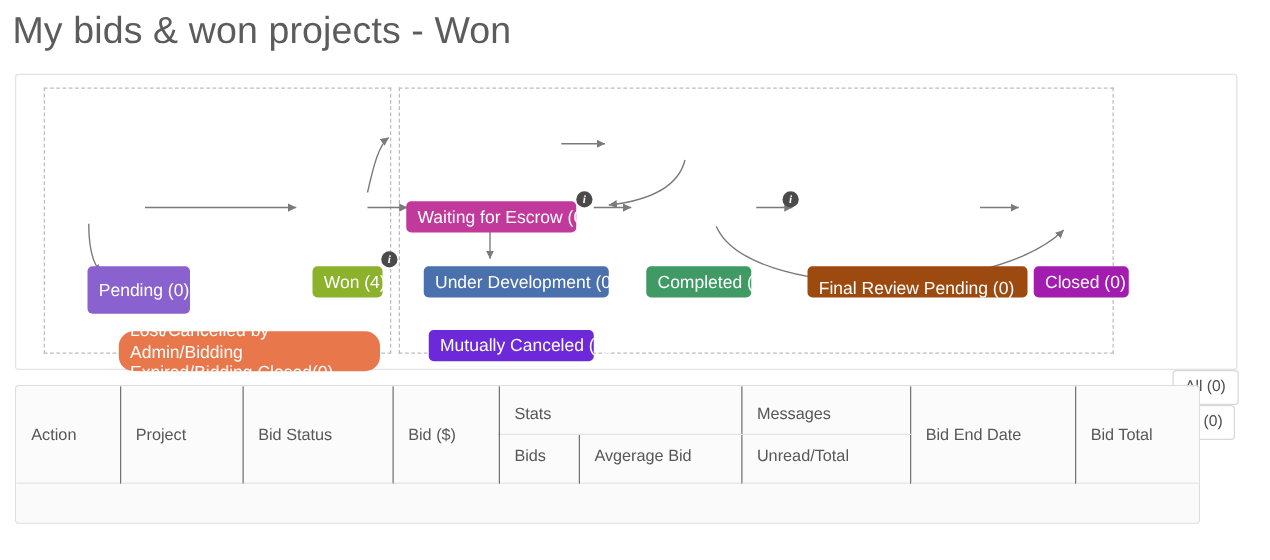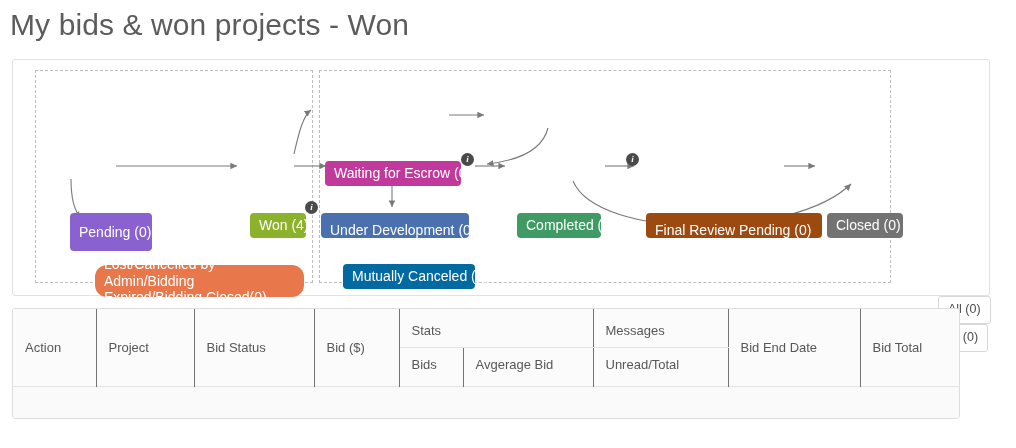--- a/index.html
+++ b/index.html
@@ -44,25 +44,25 @@
     display:flex;align-items:center;
     padding:0 9px;box-sizing:border-box;
     white-space:nowrap;
   }
   .node.two-line{white-space:normal;align-items:center;line-height:1.18;}
   #node-pending         {left:33px; top:153px;width:82px; height:38px;background:#8a62d0;margin-left:24px;}
   #node-won             {left:237px;top:153px;width:56px; height:25px;background:#8cb22b;}
   #node-lost            {left:82px; top:205px;width:209px;height:32px;background:#e8784b;border-radius:12px;}
   #node-waiting-escrow  {left:312px;top:101px;width:136px;height:25px;background:#c2399c;}
   #node-funded-escrow   {left:483px;top:101px;width:128px;height:25px;background:#b4b086;}
-  #node-under-development{left:308px;top:153px;width:148px;height:25px;background:#4a70ad;align-items:flex-end;}
-  #node-mutually-canceled{left:330px;top:204px;width:132px;height:25px;background:#0369a1;}
+  #node-under-development{left:326px;top:153px;width:148px;height:25px;background:#4a70ad;}
+  #node-mutually-canceled{left:330px;top:204px;width:132px;height:25px;background:#6d28d9;}
   #node-completed       {left:504px;top:153px;width:84px;height:25px;background:#3f9a63;}
   #node-final-review    {left:633px;top:153px;width:176px;height:25px;background:#9d4a11;align-items:flex-end;}
-  #node-closed          {left:814px;top:153px;width:76px; height:25px;background:#737373;}
+  #node-closed          {left:814px;top:153px;width:76px; height:25px;background:#a21caf;}
 
   .node .lbl{display:block;width:100%;}
   #node-pending .lbl, #node-won .lbl, #node-waiting-escrow .lbl,
   #node-funded-escrow .lbl, #node-under-development .lbl,
   #node-mutually-canceled .lbl, #node-completed .lbl,
   #node-final-review .lbl, #node-closed .lbl{text-align:left;}
 
   
   .info-icon{
     position:absolute;width:13px;height:13px;border-radius:50%;

